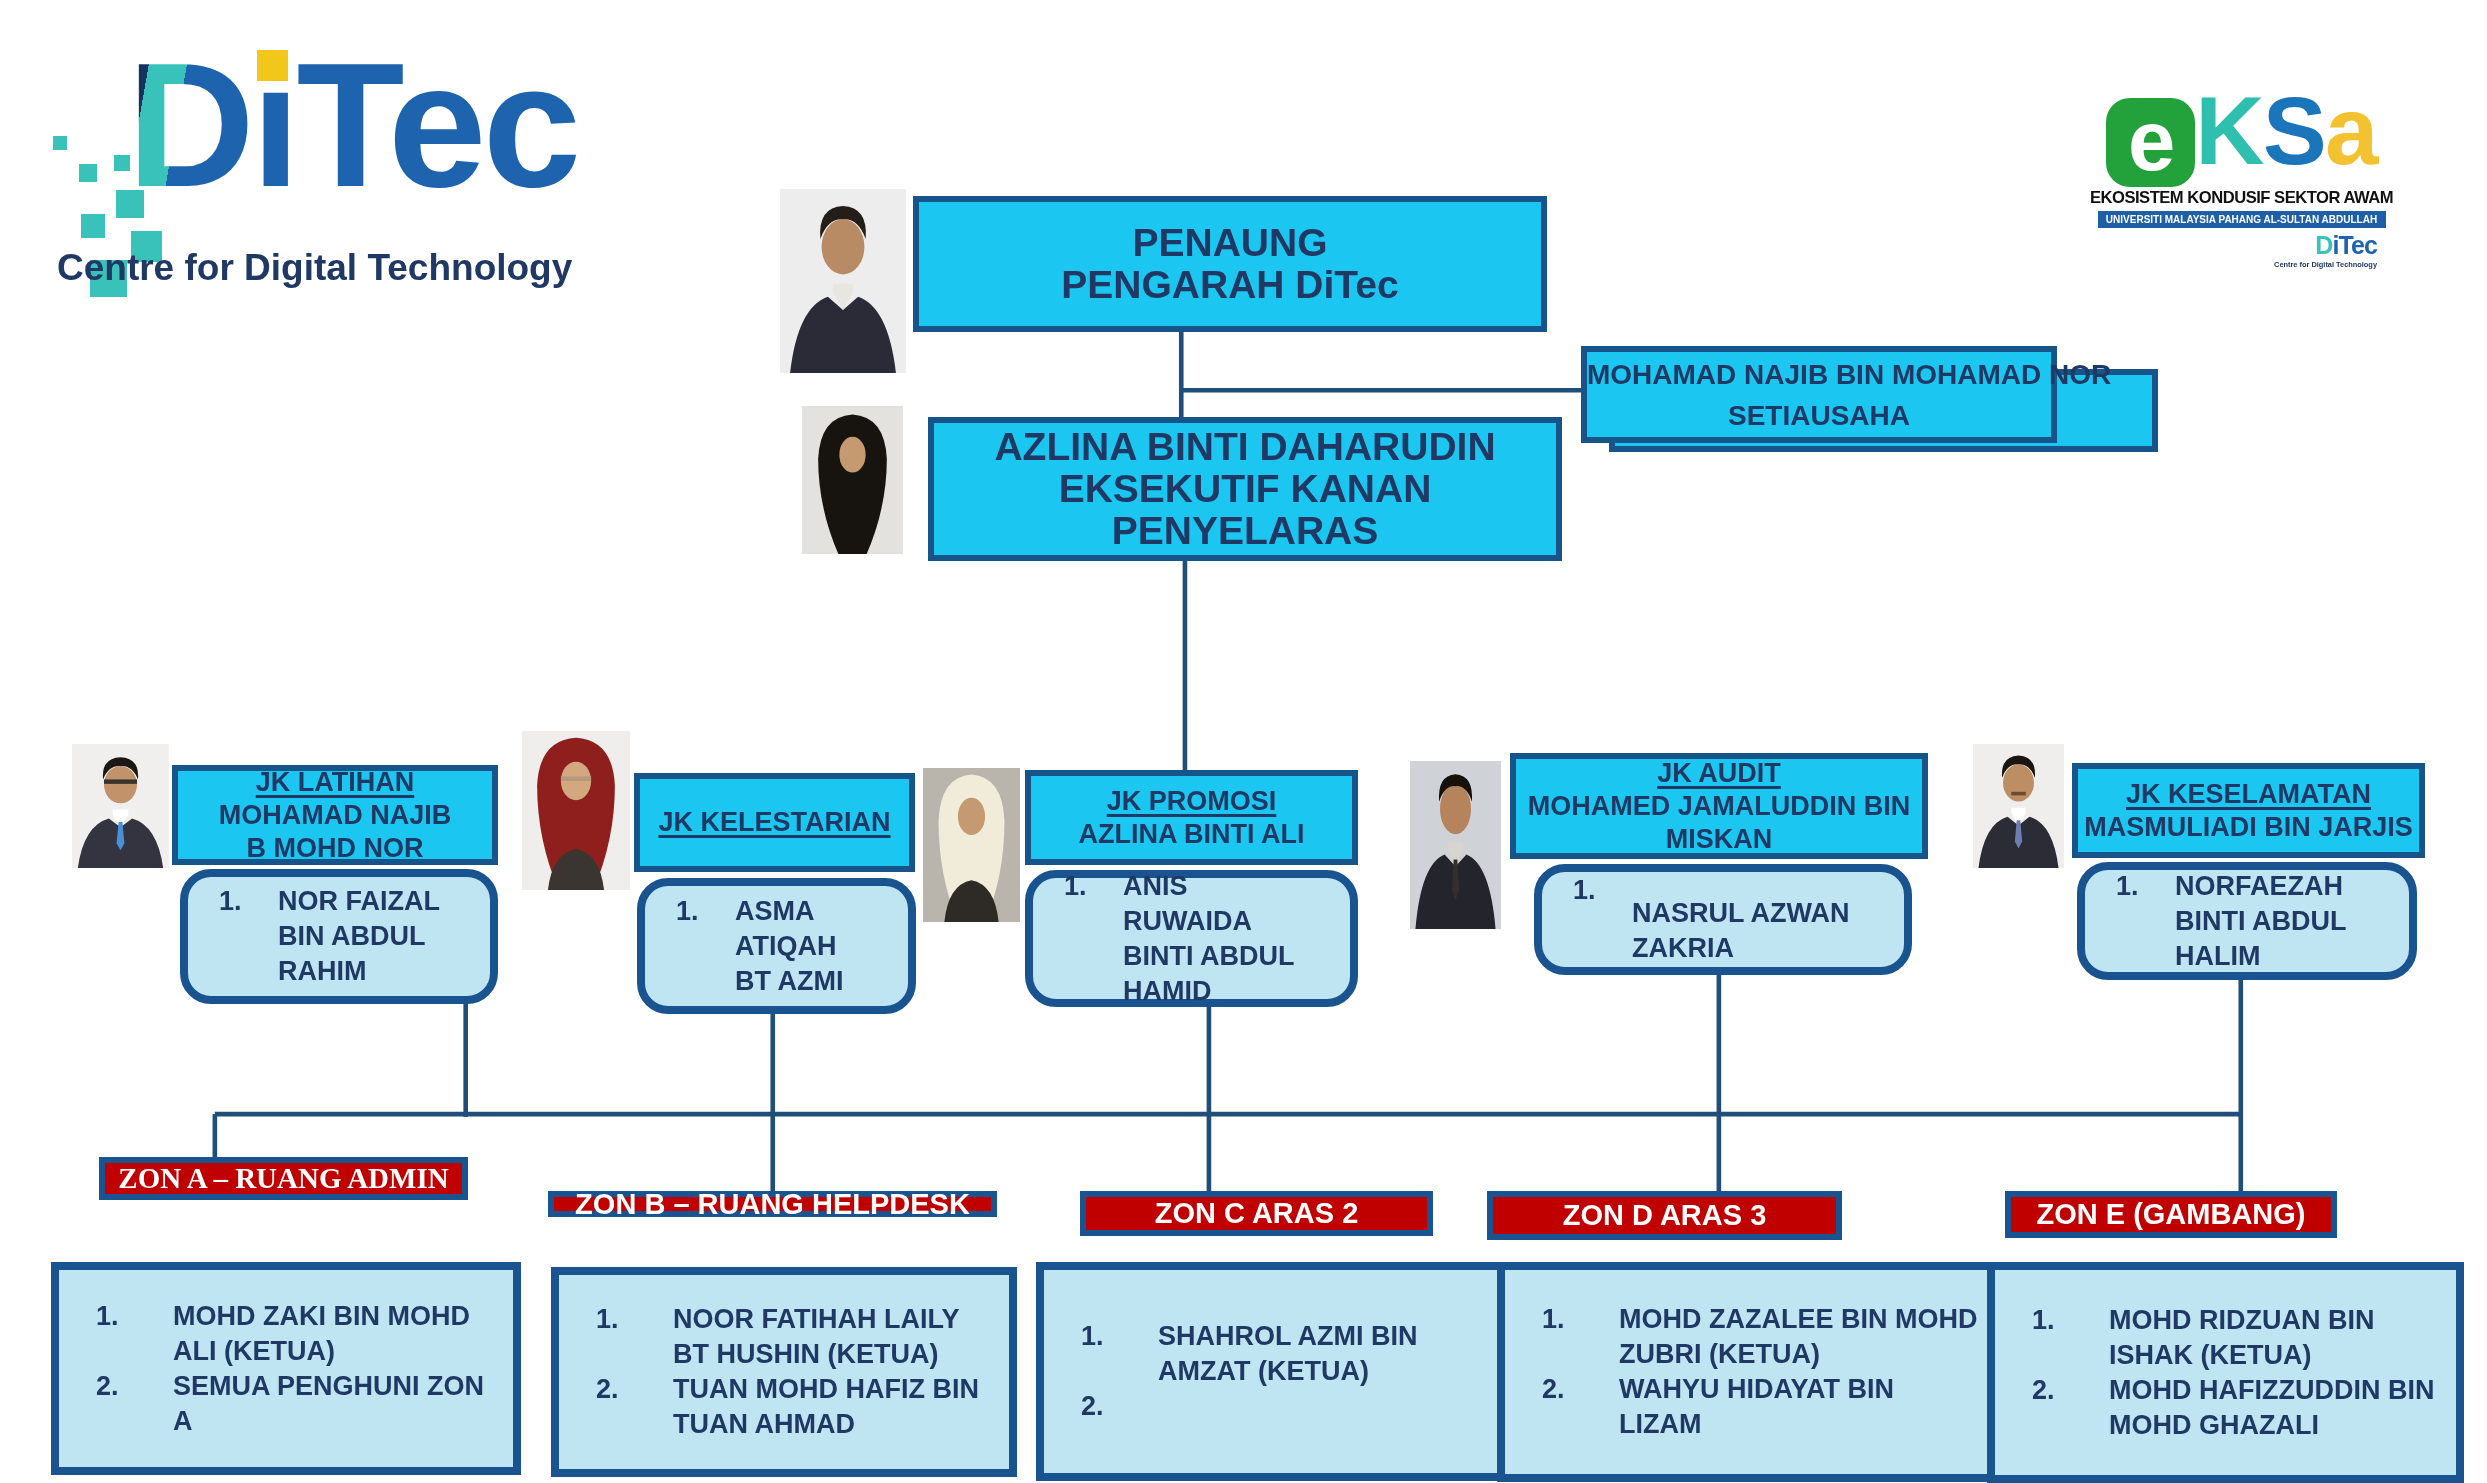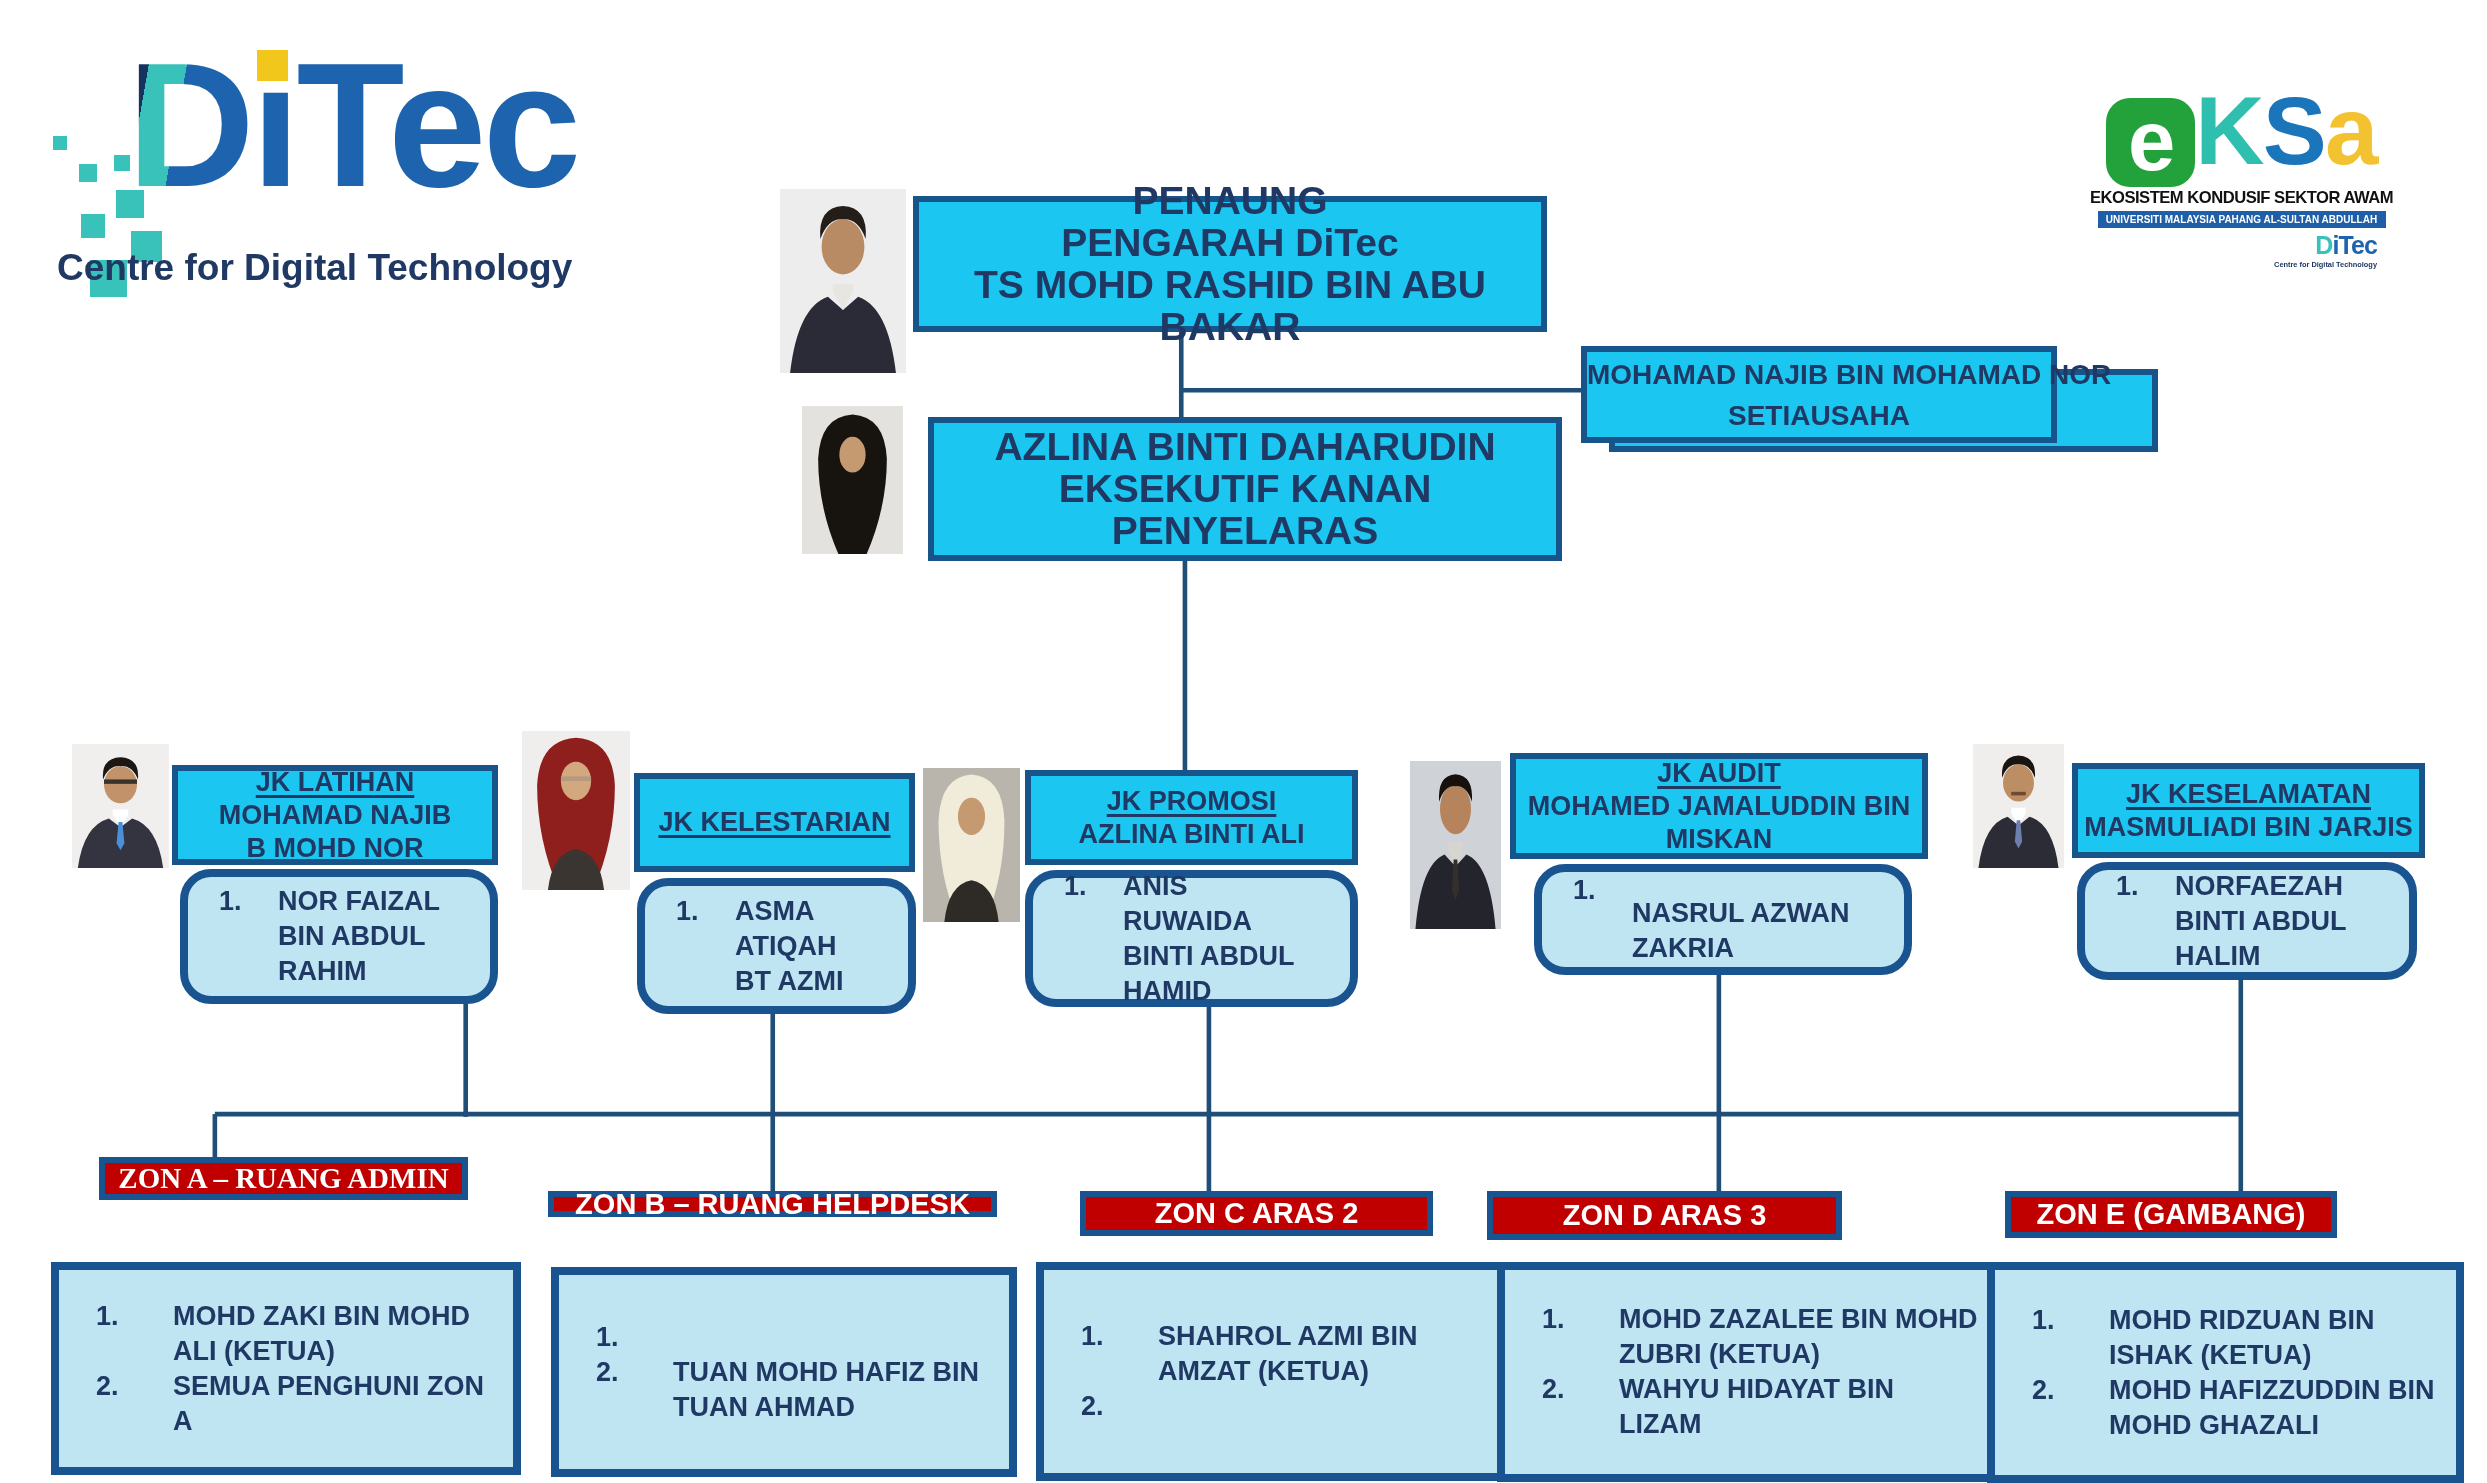--- a/index.html
+++ b/index.html
@@ -109,21 +109,20 @@
       <rect width="100" height="140" fill="#ededee"></rect>
       <ellipse cx="50" cy="44" rx="17" ry="21" fill="#b98b64"></ellipse>
       <path d="M32 38 Q30 14 50 13 Q70 14 68 38 Q62 22 50 23 Q38 22 32 38 Z" fill="#241d18"></path>
       <path d="M8 140 Q14 90 38 82 L50 92 L62 82 Q86 90 92 140 Z" fill="#2a2b36"></path>
       <path d="M42 78 L50 92 L58 78 L58 72 L42 72 Z" fill="#e8e6e0"></path>
     </svg>
   </div>
   <div class="cyanbox topbox" style="left:913px;top:196px;width:634px;height:136px;">
     <span class="ln">PENAUNG</span>
     <span class="ln">PENGARAH DiTec</span>
-    <span class="ln">TS MOHD RASHID BIN ABU BAKAR</span>
   </div>
 
   <div class="cyanbox" style="left:1609px;top:369px;width:549px;height:83px;"></div>
   <div class="cyanbox topbox" style="left:1581px;top:346px;width:476px;height:97px;font-size:28px;line-height:41px;">
     <span class="ln" style="white-space:nowrap;">MOHAMAD NAJIB BIN MOHAMAD NOR</span>
     <span class="ln">SETIAUSAHA</span>
   </div>
 
   <div class="photo" style="left:802px;top:406px;width:101px;height:148px;">
     <svg viewBox="0 0 100 140" preserveAspectRatio="none">
@@ -255,20 +254,21 @@
       <span class="mtext">SEMUA PENGHUNI ZON A</span>
     </div>
   </div>
 
   <div class="zonehead" style="left:548px;top:1191px;width:449px;height:26px;">
     <span>ZON B – RUANG HELPDESK</span>
   </div>
   <div class="zonebox" style="left:551px;top:1267px;width:466px;height:210px;">
     <div class="mrow">
       <span class="num">1.</span>
+      <span class="mtext">NOOR FATIHAH LAILY BT HUSHIN (KETUA)</span>
     </div>
     <div class="mrow">
       <span class="num">2.</span>
       <span class="mtext">TUAN MOHD HAFIZ BIN TUAN AHMAD</span>
     </div>
   </div>
 
   <div class="zonehead" style="left:1080px;top:1191px;width:353px;height:45px;">
     <span>ZON C ARAS 2</span>
   </div>

